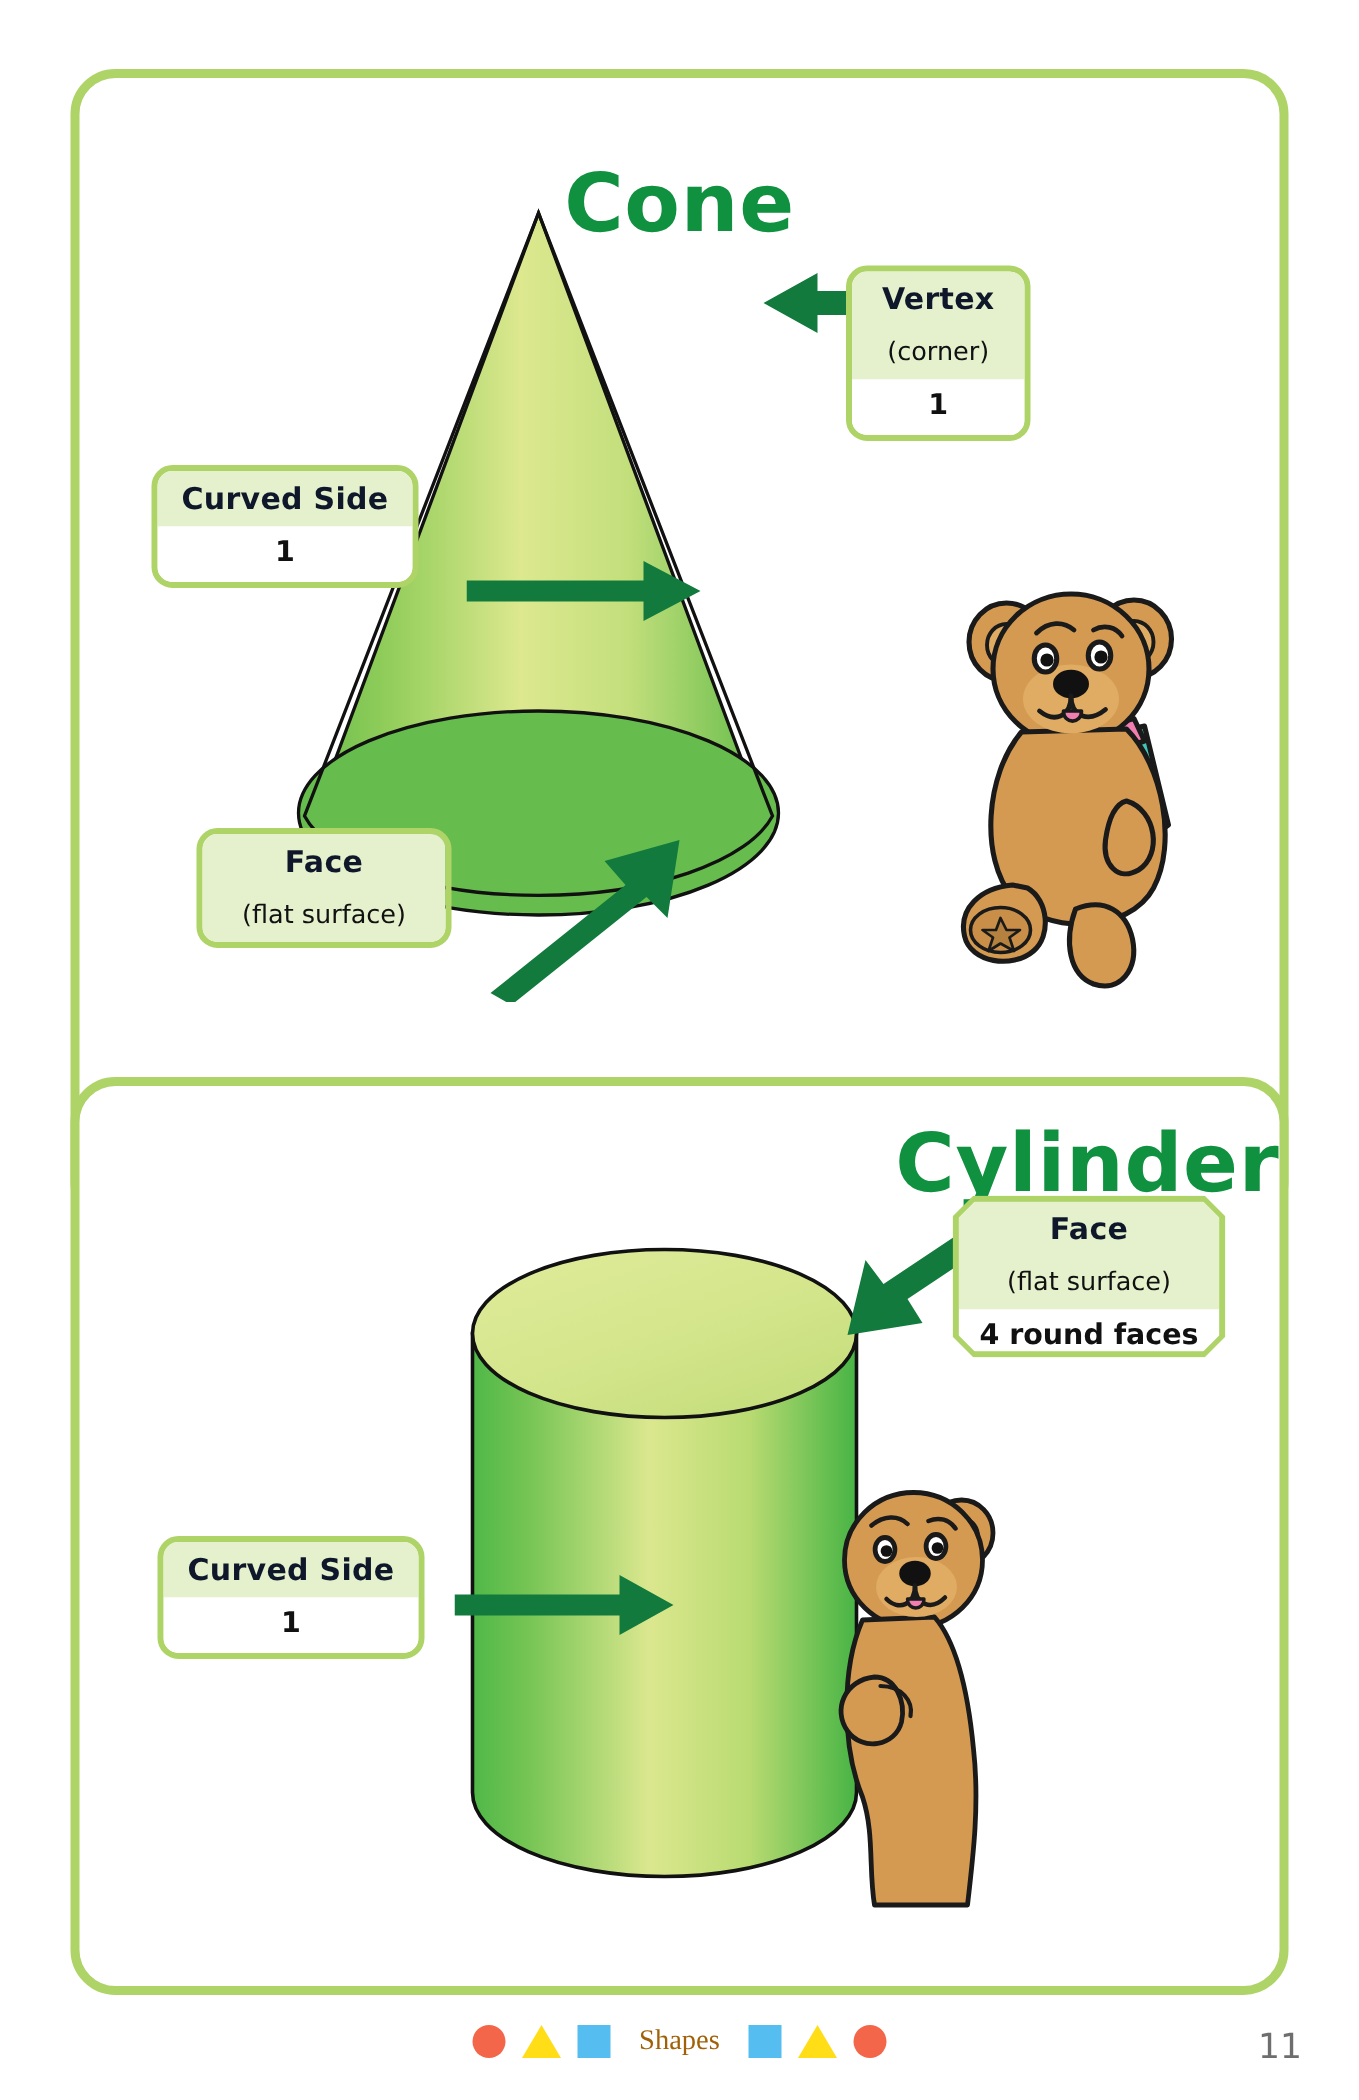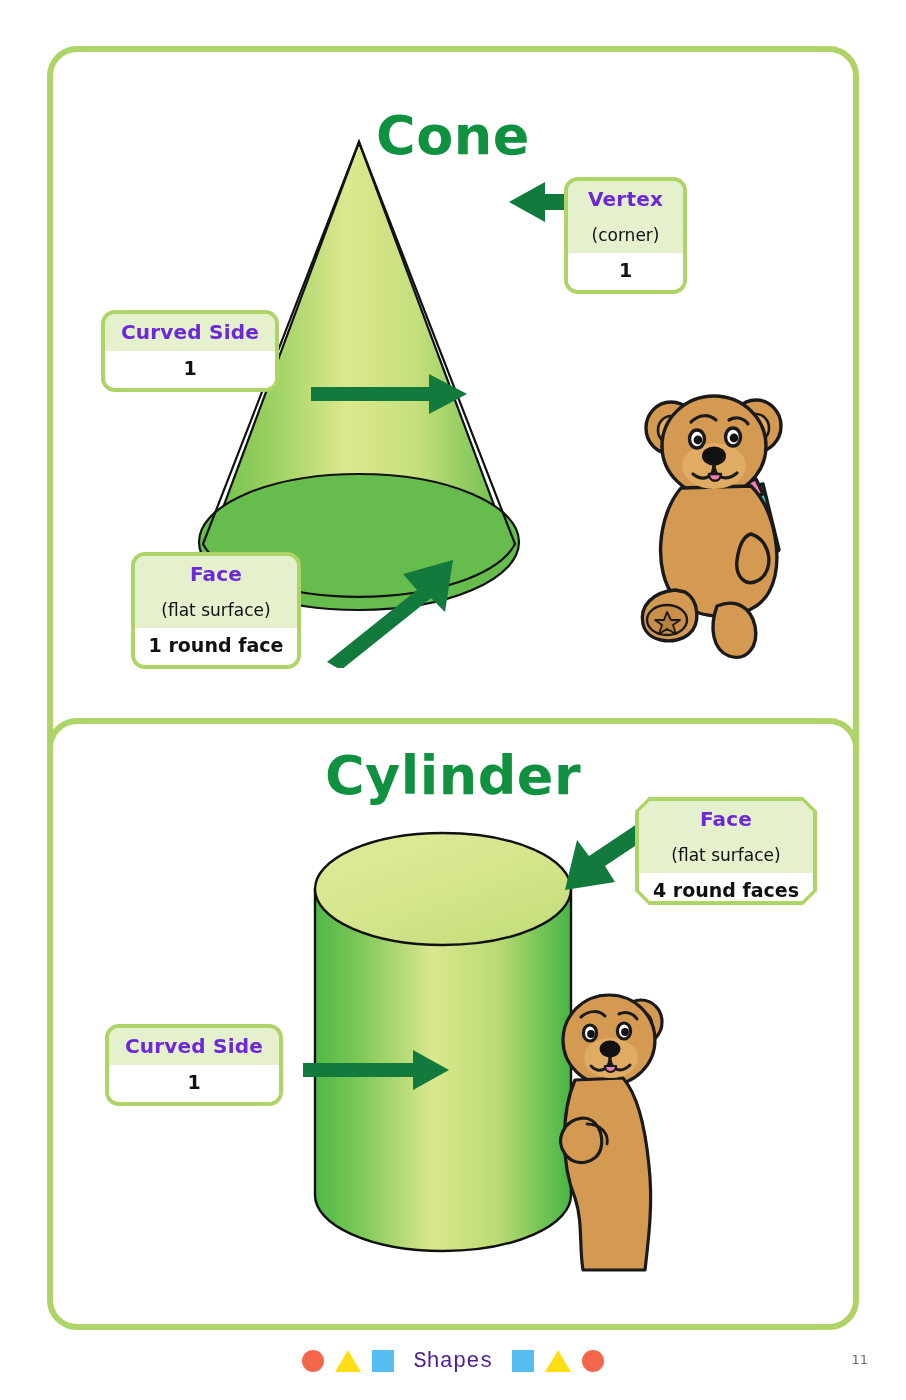--- a/index.html
+++ b/index.html
@@ -34,21 +34,21 @@
     position: absolute;
     left: 0;
     width: 100%;
     text-align: center;
     color: #0f9140;
     font-family: "DejaVu Sans", sans-serif;
     font-weight: bold;
     letter-spacing: 0.5px;
   }
   #title-cone     { top: 52px;  font-size: 54px; }
-  #title-cylinder { top: 20px;  font-size: 54px; }
+  #title-cylinder { top: 20px;  font-size: 54px; text-align: right; }
 
   
   .callout {
     position: absolute;
     background: #ffffff;
     border: 4px solid #aed367;
     overflow: hidden;
     text-align: center;
     z-index: 6;
   }
@@ -75,21 +75,21 @@
   .callout-head {
     background: #e5f0cd;
     padding: 7px 14px 8px 14px;
     line-height: 1.12;
   }
   .callout-term {
     display: block;
     font-family: "DejaVu Sans", sans-serif;
     font-weight: bold;
     font-size: 20px;
-    color: #6d28d9;
+    color: #0f172a;
     letter-spacing: 0.2px;
   }
   .callout-sub {
     display: block;
     font-family: "DejaVu Sans", sans-serif;
     font-weight: normal;
     font-size: 17px;
     color: #111111;
     margin-top: 16px;
   }
@@ -126,31 +126,31 @@
   }
   .f-circle { width: 22px; height: 22px; border-radius: 50%; background: #f4664a; }
   .f-square { width: 22px; height: 22px; background: #55bdf0; }
   .f-tri {
     width: 0; height: 0;
     border-left: 13px solid transparent;
     border-right: 13px solid transparent;
     border-bottom: 22px solid #ffdd17;
   }
   #footer-label {
-    font-family: Liberation Mono, monospace;
-    font-size: 22px;
-    color: #4c1d95;
+    font-family: Liberation Serif, serif;
+    font-size: 19px;
+    color: #a16207;
     padding: 0 8px;
   }
   #page-number {
     position: absolute;
     right: 38px;
     top: 1352px;
     font-family: "DejaVu Sans", sans-serif;
-    font-size: 13px;
+    font-size: 23px;
     color: #6e6e6e;
   }
 </style>
 </head>
 <body>
 
 <div id="page">
 
   <div class="card" id="card-cone">
 
@@ -199,21 +199,20 @@
         <span class="callout-term">Curved Side</span>
       </div>
       <div class="callout-value">1</div>
     </div>
 
     <div class="callout rounded" style="left:78px; top:500px; width:170px;">
       <div class="callout-head">
         <span class="callout-term">Face</span>
         <span class="callout-sub">(flat surface)</span>
       </div>
-      <div class="callout-value">1 round face</div>
     </div>
 
     <svg class="bear" style="left:560px; top:332px;" width="200" height="280" viewBox="0 0 200 280">
       <g stroke="#1a1a1a" stroke-width="3.4" stroke-linejoin="round" stroke-linecap="round">
 
         <ellipse cx="58" cy="44" rx="25" ry="26" fill="#d49a52"></ellipse>
         <ellipse cx="58" cy="46" rx="13" ry="14" fill="#e0ab63" stroke-width="2.6"></ellipse>
         <ellipse cx="143" cy="42" rx="25" ry="26" fill="#d49a52"></ellipse>
         <ellipse cx="143" cy="44" rx="13" ry="14" fill="#e0ab63" stroke-width="2.6"></ellipse>
 

